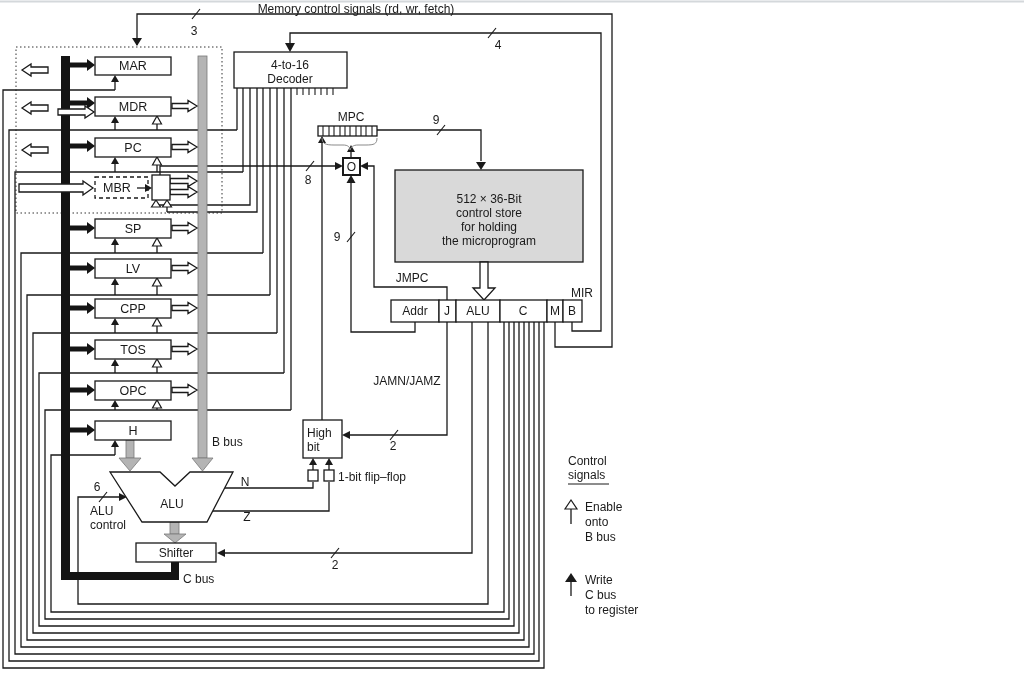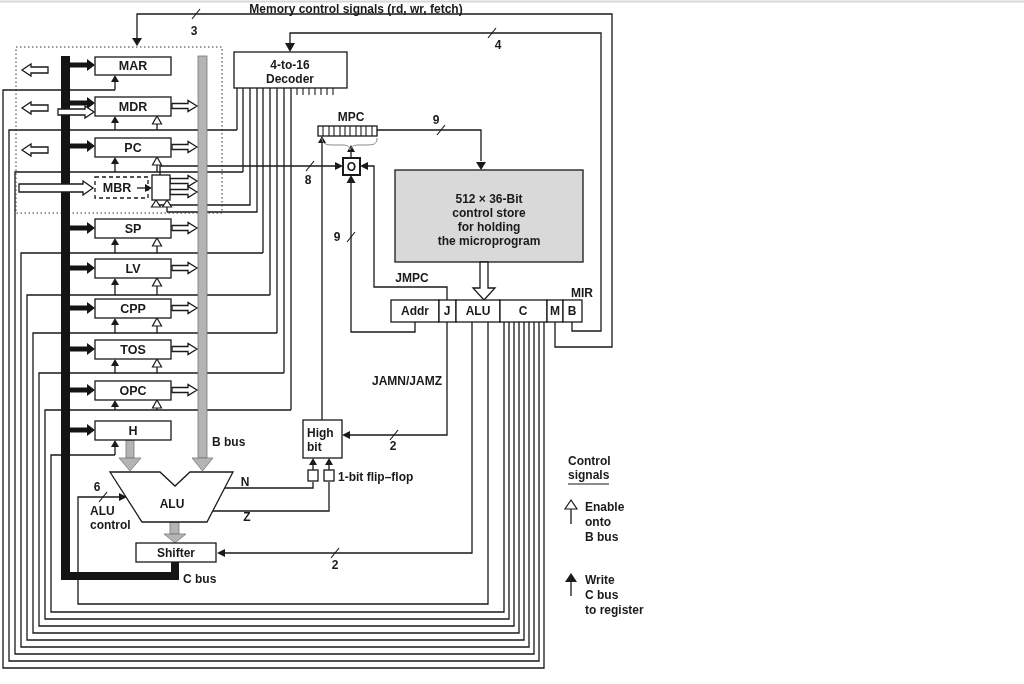--- a/index.html
+++ b/index.html
@@ -1,16 +1,16 @@
 <!DOCTYPE html>
 <html><head>
 <meta charset="utf-8">
 <style>
   html,body{margin:0;padding:0;background:#fff;}
-  .stage{position:relative;width:1024px;height:684px;background:#ffffff;overflow:hidden;font-weight:bold;}
+  .stage{position:relative;width:1024px;height:684px;background:#ffffff;overflow:hidden;}
   svg{display:block;}
   svg text{font-family:"Liberation Sans","DejaVu Sans",sans-serif;font-size:12px;fill:#1a1a1a;}
   svg text.reg{font-size:12.5px;}
   .wire{stroke:#1a1a1a;stroke-width:1.3;fill:none;}
   .thin{stroke:#1a1a1a;stroke-width:1.1;fill:none;}
   .boxw{fill:#ffffff;stroke:#1a1a1a;stroke-width:1.3;}
   .solidhead{fill:#1a1a1a;stroke:none;}
   .openhead{fill:#ffffff;stroke:#1a1a1a;stroke-width:1.2;}
   .whitearrow{fill:#ffffff;stroke:#1a1a1a;stroke-width:1.3;}
   .grayfill{fill:#b4b4b4;stroke:#787878;stroke-width:0.8;}

